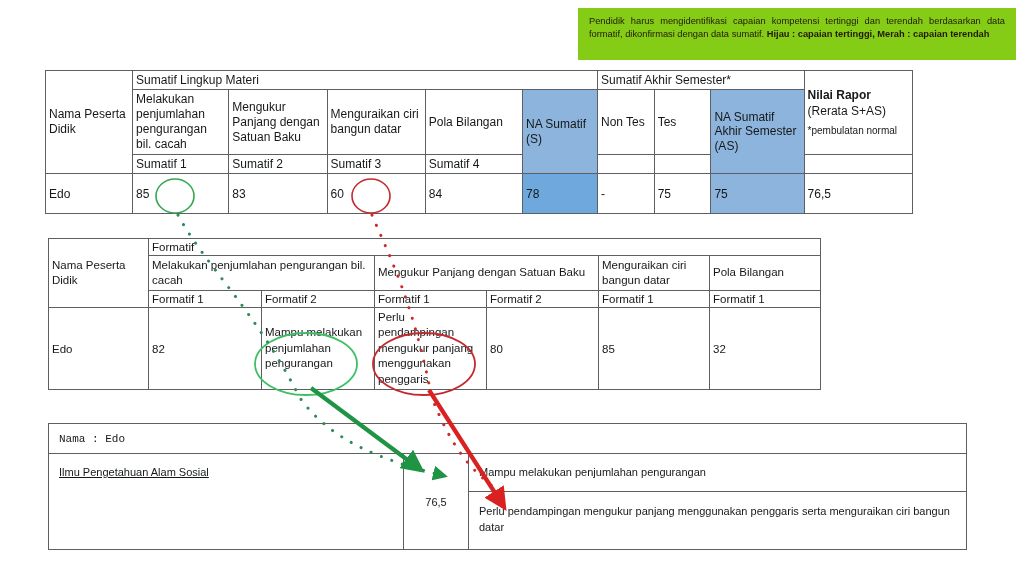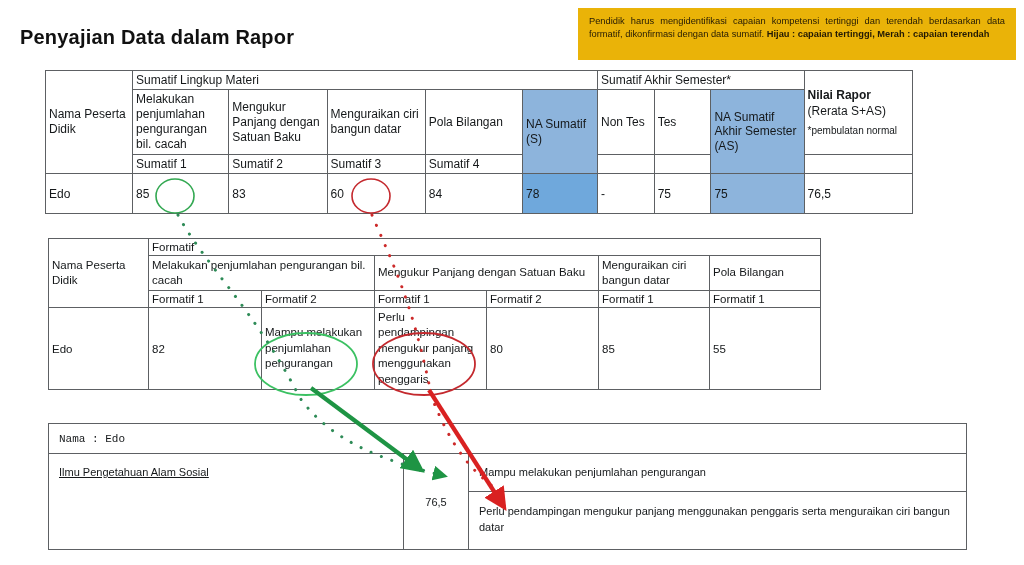--- a/index.html
+++ b/index.html
@@ -17,21 +17,21 @@
   
   #page-title{
     position:absolute; left:20px; top:26px;
     font-size:20px; font-weight:bold; letter-spacing:.2px;
     color:#111;
   }
 
   
   #note-box{
     position:absolute; left:578px; top:8px; width:438px; height:52px;
-    background:#eab308; padding:7px 11px 6px 11px;
+    background:#84cc16; padding:7px 11px 6px 11px;
     font-size:9.3px; line-height:1.45; color:#231a05;
     text-align:justify;
   }
   #note-box .b{ font-weight:bold; }
 
   
   table.grid{
     position:absolute;
     border-collapse:collapse;
     background:#fff;
@@ -82,21 +82,20 @@
   .t3-desc{ font-weight:bold; font-size:10px; line-height:1.45; }
 
   
   #overlay{ position:absolute; left:0; top:0; width:1024px; height:565px; pointer-events:none; }
 </style>
 </head>
 <body>
 
 <div id="stage">
 
-  <div id="page-title">Penyajian Data dalam Rapor</div>
 
   <div id="note-box">
     <span>Pendidik harus mengidentifikasi capaian kompetensi tertinggi dan terendah berdasarkan data formatif, dikonfirmasi dengan data sumatif. </span><span class="b">Hijau : capaian tertinggi, Merah : capaian terendah</span>
   </div>
 
   <table class="grid" id="table-sumatif">
     <colgroup>
       <col style="width:86px">
         <col style="width:95px">
         <col style="width:97px">
@@ -182,21 +181,21 @@
       <td class="t2-lbl">Formatif 1</td>
       <td class="t2-lbl">Formatif 1</td>
     </tr>
     <tr class="t2-data">
       <td>Edo</td>
       <td>82</td>
       <td class="t2-desc">Mampu melakukan penjumlahan pengurangan</td>
       <td class="t2-desc">Perlu pendampingan mengukur panjang menggunakan penggaris</td>
       <td>80</td>
       <td>85</td>
-      <td>55</td>
+      <td>32</td>
     </tr>
   </tbody>
     </table>
 
   <table class="grid" id="table-rapor">
     <colgroup>
       <col style="width:355px">
         <col style="width:65px">
         <col style="width:498px">
     </colgroup>

